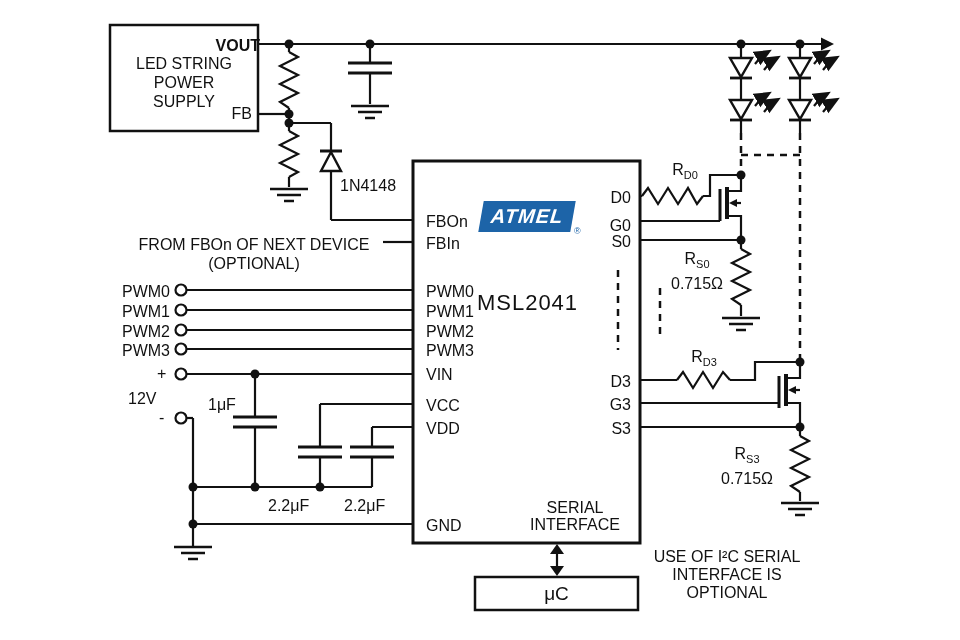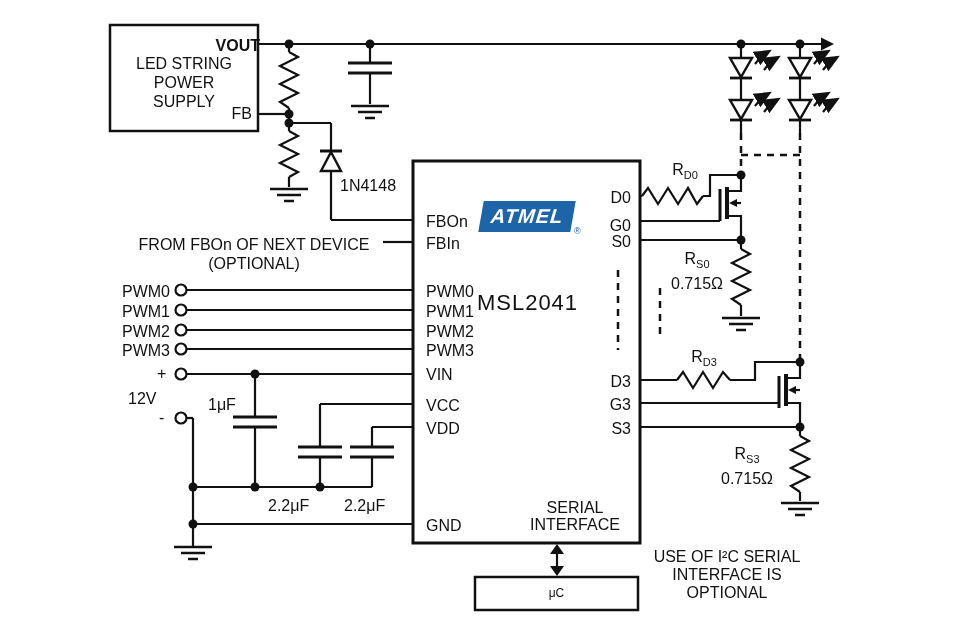--- a/index.html
+++ b/index.html
@@ -249,18 +249,18 @@
 <div class="lbl center" style="left:650px;top:249px;width:94px;">
   <div><span>R</span><sub class="s">S0</sub></div>
   <div>0.715Ω</div>
 </div>
 <div class="lbl center" style="left:681px;top:347px;width:46px;"><span>R</span><sub class="s">D3</sub></div>
 <div class="lbl center" style="left:700px;top:444px;width:94px;">
   <div><span>R</span><sub class="s">S3</sub></div>
   <div>0.715Ω</div>
 </div>
 
-<div class="lbl center" style="left:475px;top:584px;width:163px;font-size:12px;">μC</div>
+<div class="lbl center" style="left:475px;top:584px;width:163px;font-size:19px;">μC</div>
 <div class="lbl pre center" style="left:639px;top:548px;width:176px;line-height:18px;">USE OF I²C SERIAL
 INTERFACE IS
 OPTIONAL</div>
 
 </div>
 
 </body></html>

